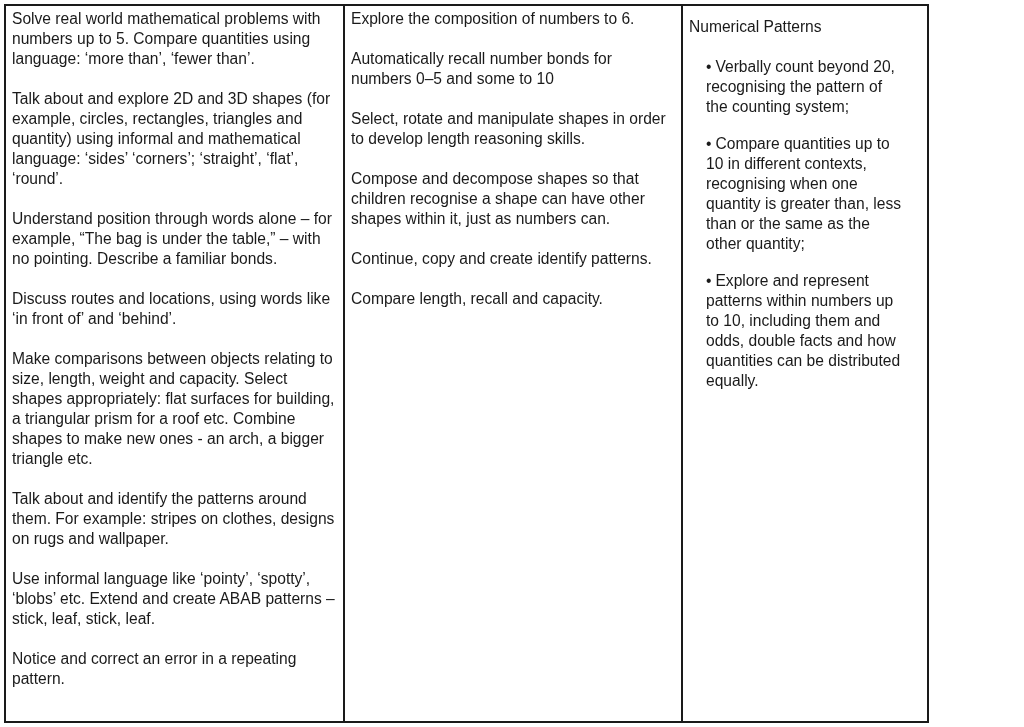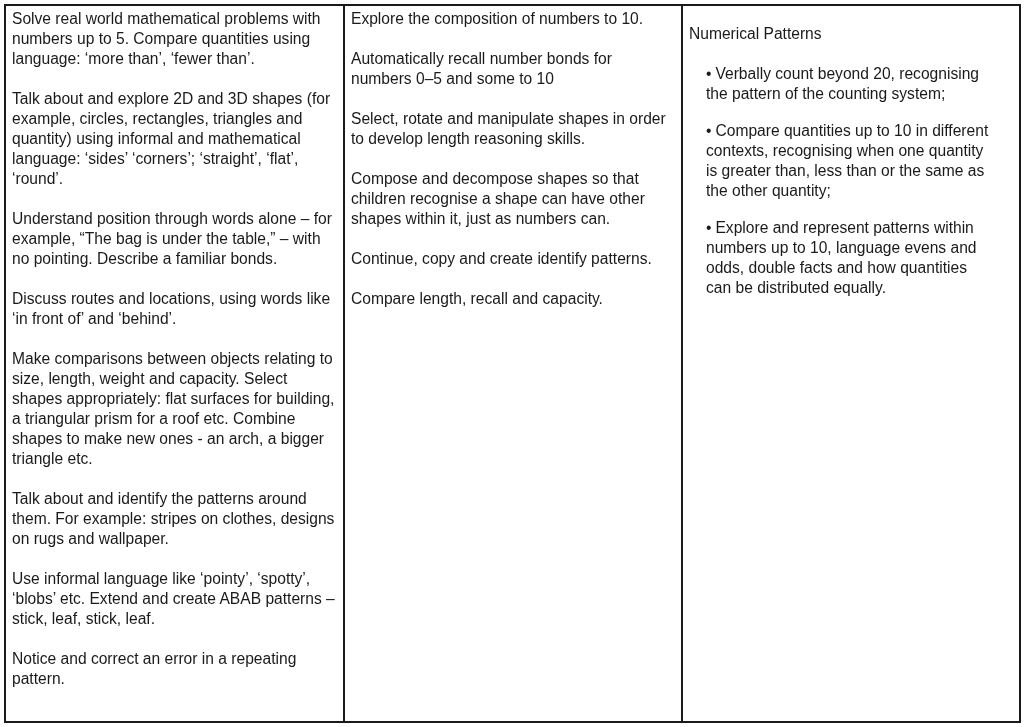--- a/index.html
+++ b/index.html
@@ -7,21 +7,21 @@
       padding: 0;
       background: #ffffff;
       width: 1024px;
       height: 727px;
       overflow: hidden;
     }
     .doc-table {
       position: absolute;
       left: 4px;
       top: 4px;
-      width: 1017px;
+      width: 925px;
       height: 719px;
       border-collapse: collapse;
       table-layout: fixed;
       border: 2px solid #1a1a1a;
       font-family: "Liberation Sans", sans-serif;
       font-size: 15.6px;
       line-height: 20px;
       color: #1a1a1a;
     }
     .doc-table td {
@@ -37,21 +37,21 @@
     .col-2 { width: 324px; }
     .col-3 { width: auto; }
     .para {
       margin: 0 0 20px 0;
       white-space: normal;
     }
     .para:last-child {
       margin-bottom: 0;
     }
     .heading {
-      margin: 15px 0 20px 0;
+      margin: 8px 0 20px 0;
     }
     .bullet-list {
       margin: 0;
       padding: 0;
       list-style: none;
     }
     .bullet-list li {
       margin: 17px;
       padding: 0;
     }
@@ -69,30 +69,30 @@
       <p class="para">Solve real world mathematical problems with numbers up to 5. Compare quantities using language: ‘more than’, ‘fewer than’.</p>
       <p class="para">Talk about and explore 2D and 3D shapes (for example, circles, rectangles, triangles and quantity) using informal and mathematical language: ‘sides’ ‘corners’; ‘straight’, ‘flat’, ‘round’.</p>
       <p class="para">Understand position through words alone – for example, “The bag is under the table,” – with no pointing. Describe a familiar bonds.</p>
       <p class="para">Discuss routes and locations, using words like ‘in front of’ and ‘behind’.</p>
       <p class="para">Make comparisons between objects relating to size, length, weight and capacity. Select shapes appropriately: flat surfaces for building, a triangular prism for a roof etc. Combine shapes to make new ones - an arch, a bigger triangle etc.</p>
       <p class="para">Talk about and identify the patterns around them. For example: stripes on clothes, designs on rugs and wallpaper.</p>
       <p class="para">Use informal language like ‘pointy’, ‘spotty’, ‘blobs’ etc. Extend and create ABAB patterns – stick, leaf, stick, leaf.</p>
       <p class="para">Notice and correct an error in a repeating pattern.</p>
     </td>
     <td class="col-2">
-      <p class="para">Explore the composition of numbers to 10.</p>
+      <p class="para">Explore the composition of numbers to 6.</p>
       <p class="para">Automatically recall number bonds for numbers 0–5 and some to 10</p>
       <p class="para">Select, rotate and manipulate shapes in order to develop length reasoning skills.</p>
       <p class="para">Compose and decompose shapes so that children recognise a shape can have other shapes within it, just as numbers can.</p>
       <p class="para">Continue, copy and create identify patterns.</p>
       <p class="para">Compare length, recall and capacity.</p>
     </td>
     <td class="col-3">
       <p class="heading">Numerical Patterns</p>
       <ul class="bullet-list">
         <li><span class="bullet-glyph">•</span><span>Verbally count beyond 20, recognising the pattern of the counting system;</span></li>
         <li><span class="bullet-glyph">•</span><span>Compare quantities up to 10 in different contexts, recognising when one quantity is greater than, less than or the same as the other quantity;</span></li>
-        <li><span class="bullet-glyph">•</span><span>Explore and represent patterns within numbers up to 10, language evens and odds, double facts and how quantities can be distributed equally.</span></li>
+        <li><span class="bullet-glyph">•</span><span>Explore and represent patterns within numbers up to 10, including them and odds, double facts and how quantities can be distributed equally.</span></li>
       </ul>
     </td>
   </tr>
 </tbody>
   </table>
 
 </body></html>

